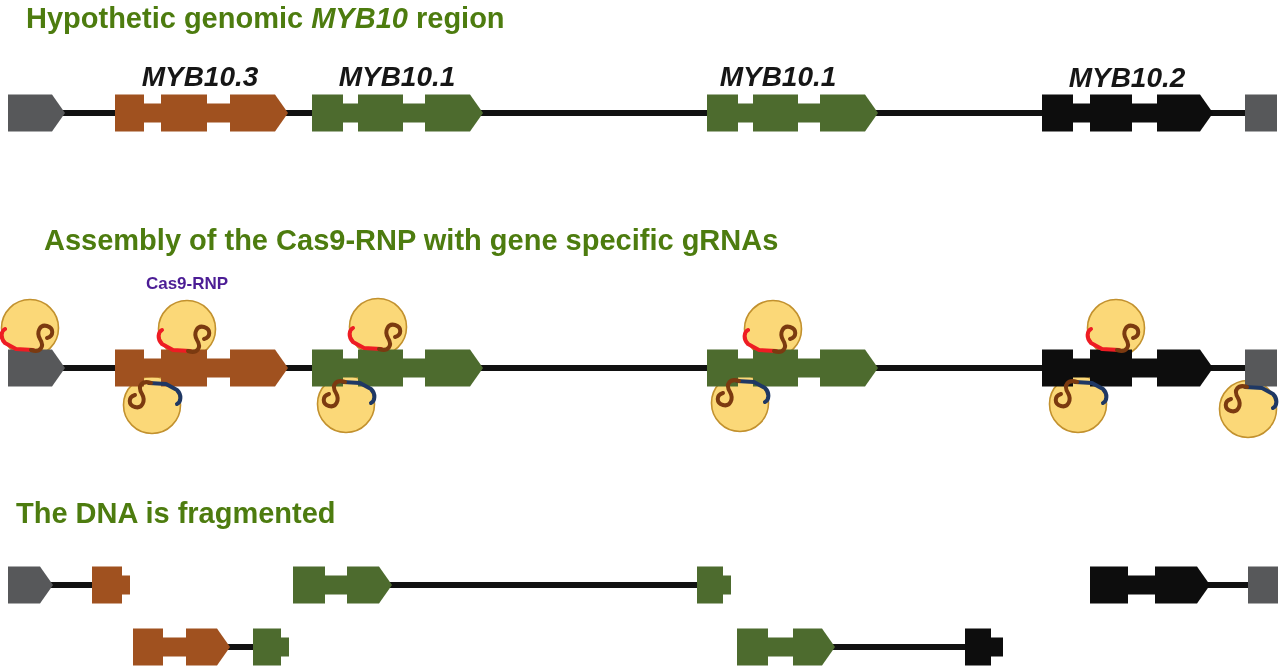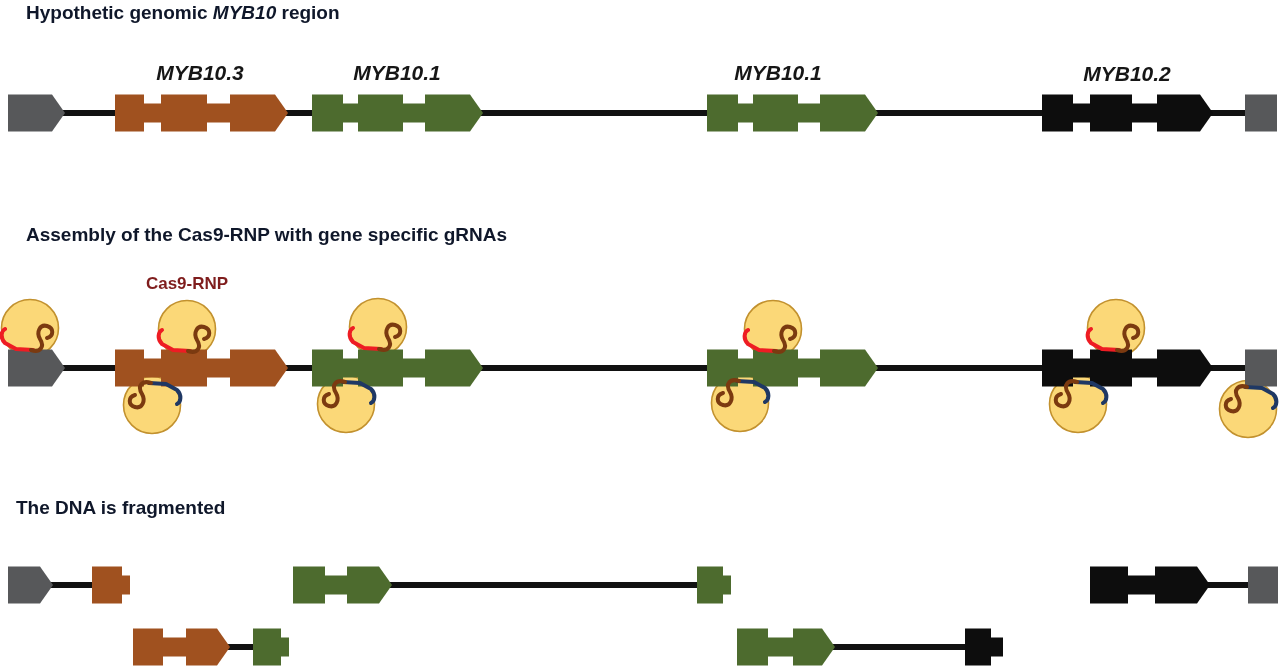--- a/index.html
+++ b/index.html
@@ -7,41 +7,41 @@
     position:relative;
     width:1280px;height:667px;
     background:#ffffff;
     font-family:"Liberation Sans", sans-serif;
     overflow:hidden;
   }
   .canvas svg{position:absolute;left:0;top:0;}
   .title{
     position:absolute;
     font-weight:700;
-    font-size:19px;
-    color:#0f172a;
+    font-size:29px;
+    color:#4d7c0f;
     white-space:nowrap;
     letter-spacing:0px;
   }
   .title .ital{font-style:italic;}
   .gene-label{
     position:absolute;
     transform:translateX(-50%);
     font-weight:700;
     font-style:italic;
-    font-size:21px;
+    font-size:28px;
     color:#161616;
     white-space:nowrap;
   }
   .cas9-label{
     position:absolute;
     transform:translateX(-50%);
     font-weight:700;
     font-size:17px;
-    color:#7f1d1d;
+    color:#4c1d95;
     white-space:nowrap;
   }
 </style>
 </head>
 <body>
 
 <div class="canvas">
   <svg id="diagram-svg" width="1280" height="667" viewBox="0 0 1280 667">
       <g>
         <g>
@@ -191,21 +191,21 @@
           <path d="M -25,1 C -29,3 -30,10 -25,15 L -14,21 L 3,22" fill="none" stroke="#1F3864" stroke-width="4" stroke-linecap="round" stroke-linejoin="round"></path>
           <path d="M 1,22 C 10,25 15,19 10,11 C 6,4 10,-4 17,-2 C 24,0 24,8 17,10" fill="none" stroke="#7B3A10" stroke-width="4" stroke-linecap="round" stroke-linejoin="round"></path>
         </g>
       </g>
     </svg>
 
   <div class="title" id="title-genomic" style="left: 26px; top: 2px;">
     <span>Hypothetic genomic </span><span class="ital">MYB10</span><span> region</span>
   </div>
 
-  <div class="title" id="title-assembly" style="left: 26px; top: 224px;">Assembly of the Cas9-RNP with gene specific gRNAs</div>
+  <div class="title" id="title-assembly" style="left: 44px; top: 224px;">Assembly of the Cas9-RNP with gene specific gRNAs</div>
 
   <div class="title" id="title-fragmented" style="left: 16px; top: 497px; text-align: right;">The DNA is fragmented</div>
 
   <div class="cas9-label" id="cas9-label" style="left: 187px; top: 274px;">Cas9-RNP</div>
 
   <div id="gene-labels">
       <div class="gene-label" style="left: 200px; top: 61px;">MYB10.3</div>
       <div class="gene-label" style="left: 397px; top: 61px;">MYB10.1</div>
       <div class="gene-label" style="left: 778px; top: 61px;">MYB10.1</div>
       <div class="gene-label" style="left: 1127px; top: 62px;">MYB10.2</div>

